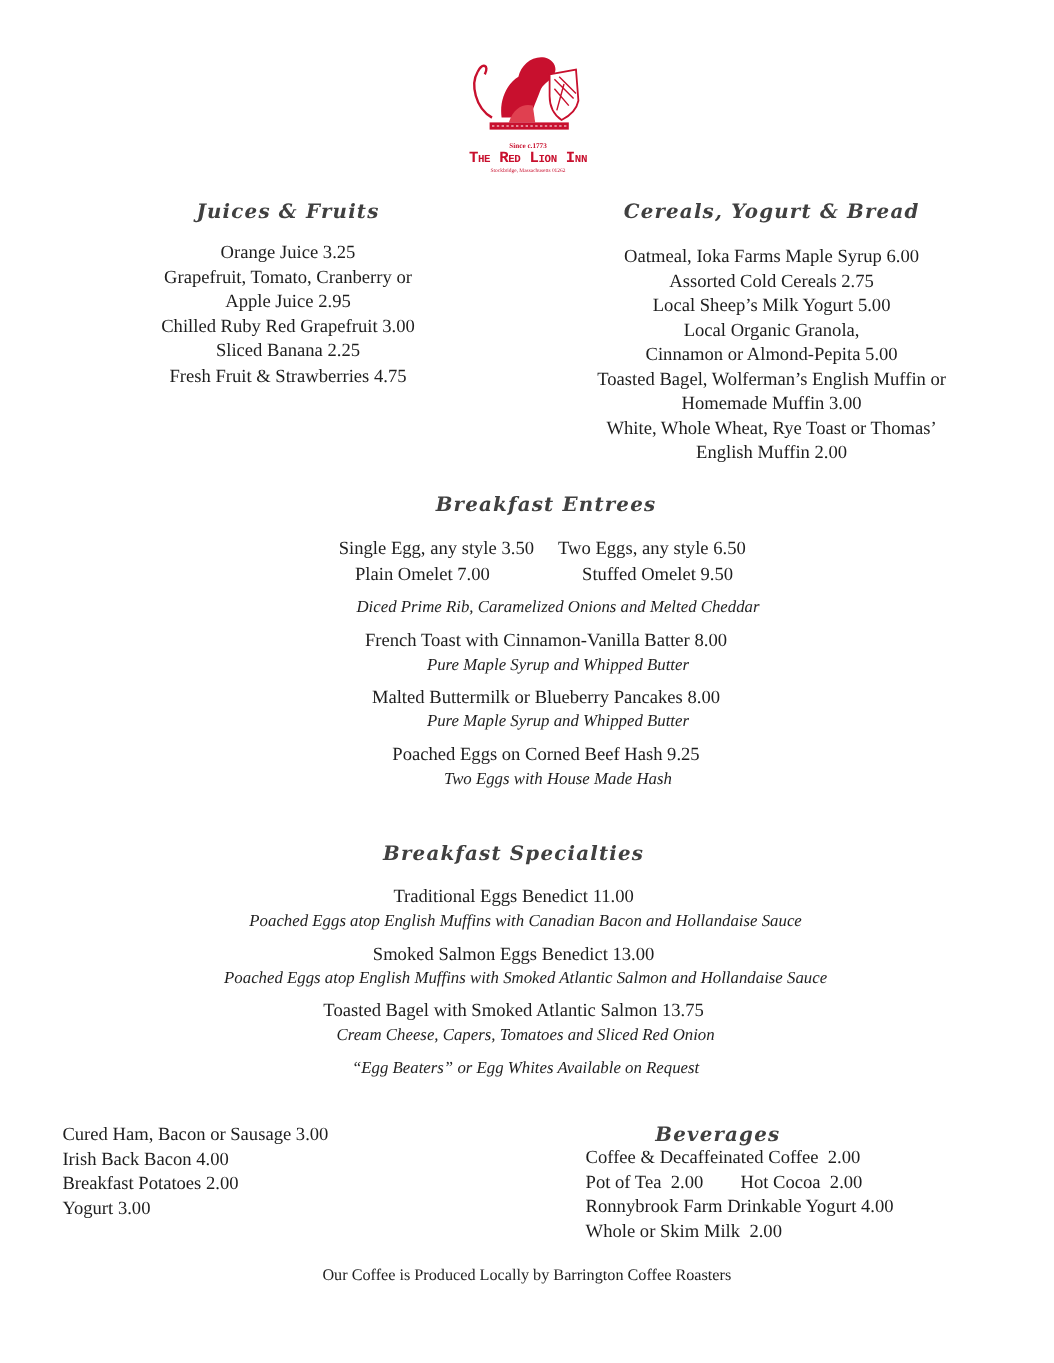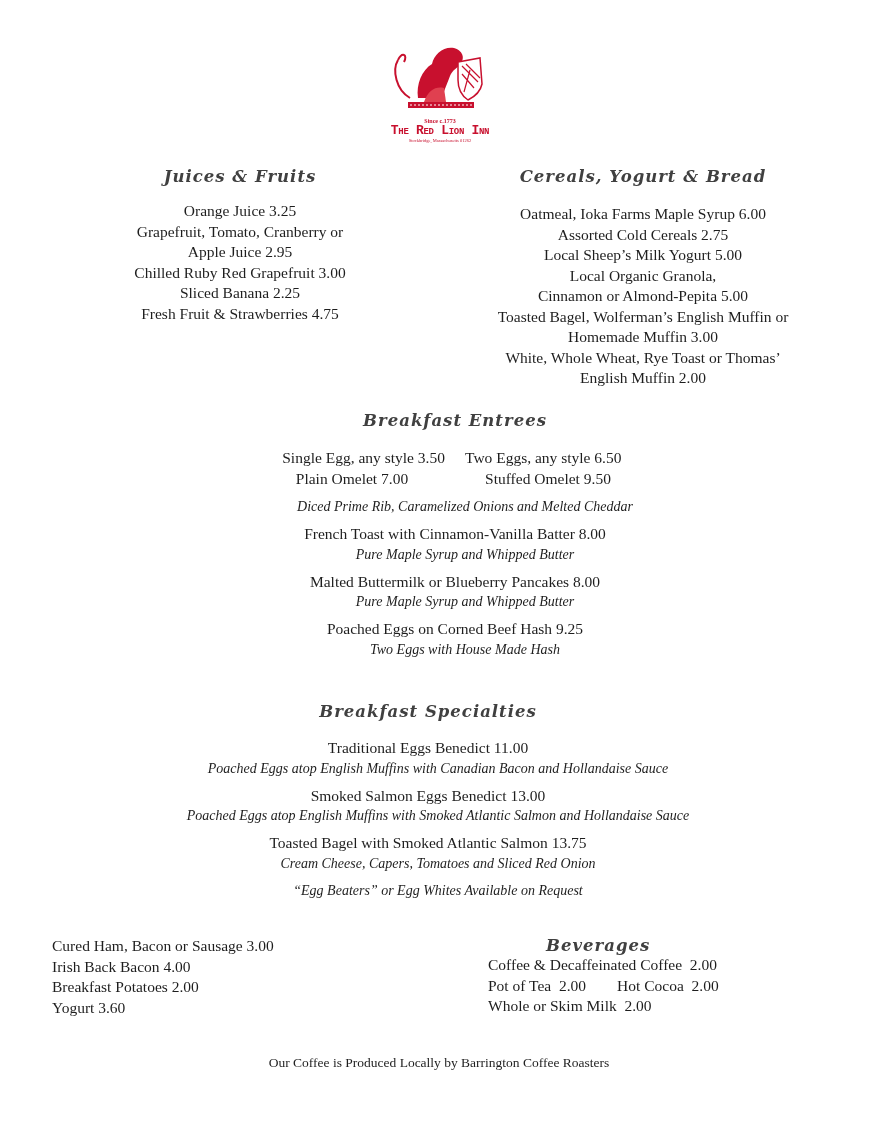--- a/index.html
+++ b/index.html
@@ -101,23 +101,24 @@
   <div class="item">Toasted Bagel with Smoked Atlantic Salmon 13.75</div>
   <div class="desc">Cream Cheese, Capers, Tomatoes and Sliced Red Onion</div>
   <div style="height:7px"></div>
   <div class="desc">“Egg Beaters” or Egg Whites Available on Request</div>
 </div>
 
 <div class="abs col" style="left:52px; top:936px;">
   <div class="item">Cured Ham, Bacon or Sausage 3.00</div>
   <div class="item">Irish Back Bacon 4.00</div>
   <div class="item">Breakfast Potatoes 2.00</div>
-  <div class="item">Yogurt 3.60</div>
+  <div class="item">Yogurt 3.00</div>
 </div>
 
 <div class="abs col" style="left:488px; top:936px;">
   <div class="head" style="padding-left:58px;">Beverages</div>
   <div class="item" style="white-space:pre;">Coffee &amp; Decaffeinated Coffee  2.00</div>
   <div class="item" style="white-space:pre;">Pot of Tea  2.00        Hot Cocoa  2.00</div>
+  <div class="item" style="white-space:pre;">Ronnybrook Farm Drinkable Yogurt 4.00</div>
   <div class="item" style="white-space:pre;">Whole or Skim Milk  2.00</div>
 </div>
 
 <div class="abs center" style="left:0; width:878px; top:1055px; font-size:13.5px;">Our Coffee is Produced Locally by Barrington Coffee Roasters</div>
 
 </body></html>

